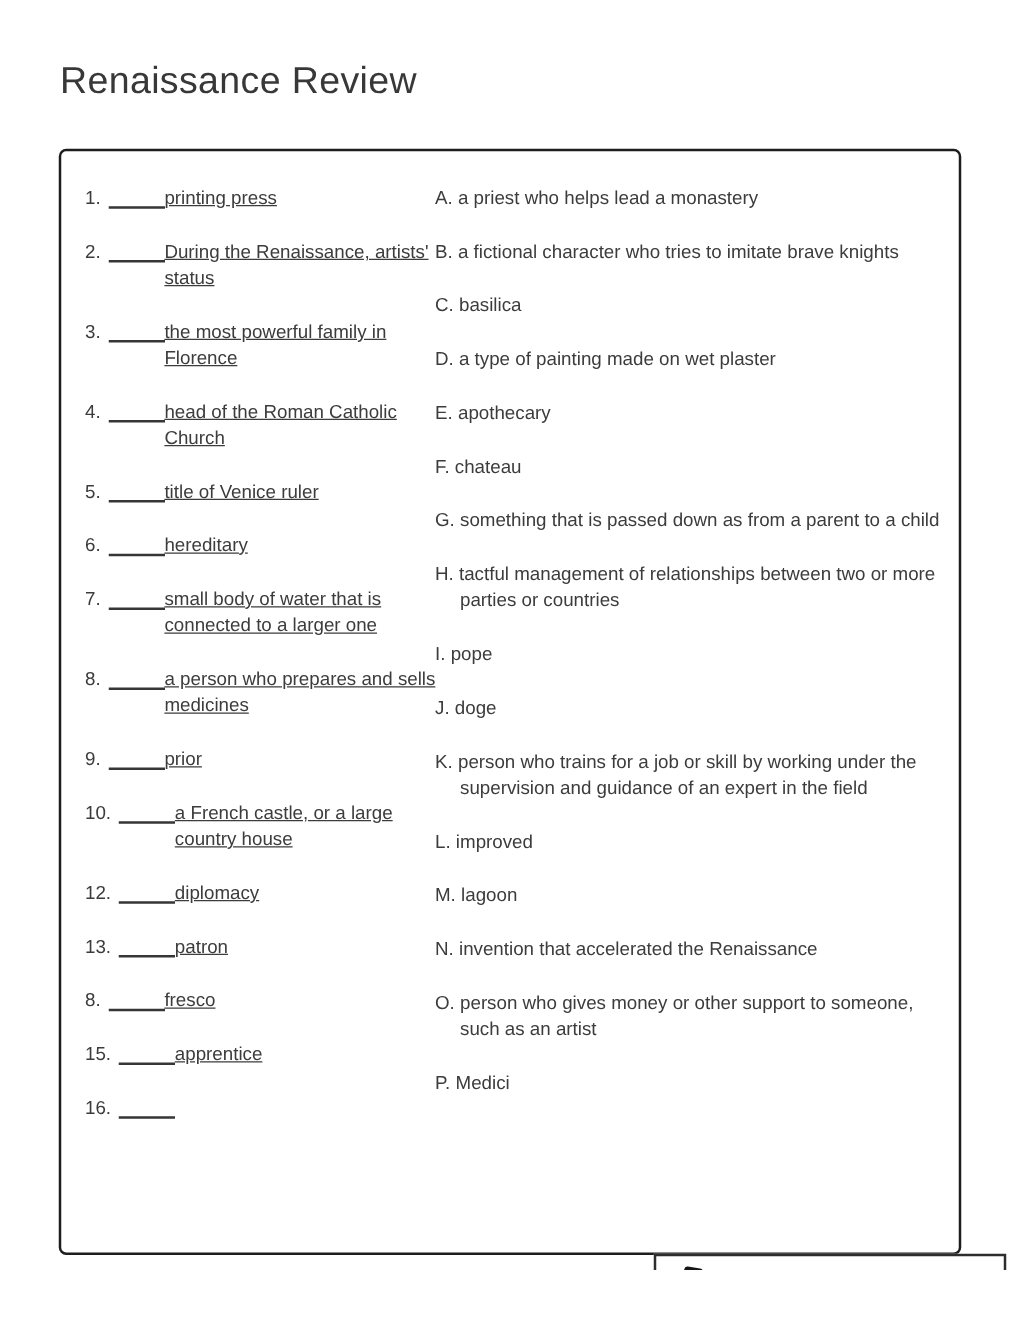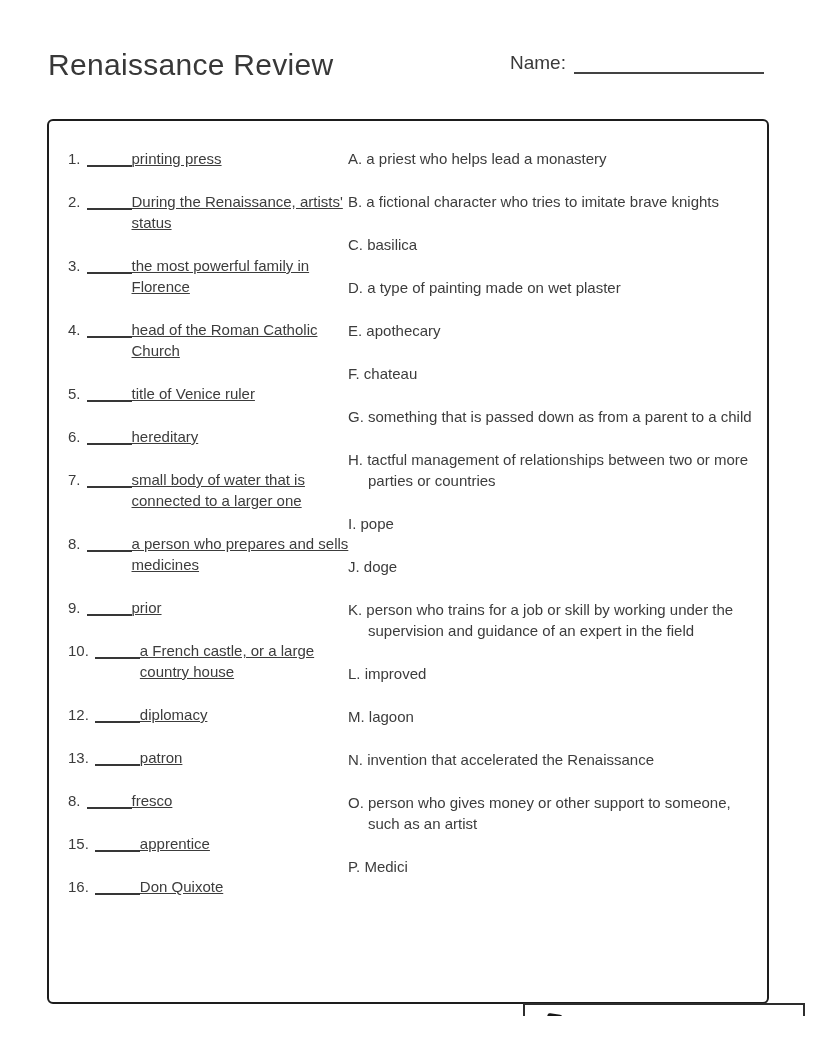--- a/index.html
+++ b/index.html
@@ -106,24 +106,20 @@
   }
   .credit-icon { flex-shrink: 0; display: inline-flex; }
 </style>
 </head>
 <body>
 
 <div class="page">
 
   <div class="title">Renaissance Review</div>
 
-  <div class="name-row">
-    <span>Name:</span>
-    <span class="name-line"></span>
-  </div>
 
   <div class="main-box">
 
     <div class="col-left">
       <div class="q-item">
         <span class="q-num">1.</span>
         <span class="q-blank"></span>
         <span class="q-text">printing press</span>
       </div>
       <div class="q-item">
@@ -187,21 +183,20 @@
         <span class="q-text">fresco</span>
       </div>
       <div class="q-item">
         <span class="q-num">15.</span>
         <span class="q-blank"></span>
         <span class="q-text">apprentice</span>
       </div>
       <div class="q-item">
         <span class="q-num">16.</span>
         <span class="q-blank"></span>
-        <span class="q-text">Don Quixote</span>
       </div>
     </div>
 
     <div class="col-right">
       <div class="a-item"><span>A.</span> <span>a priest who helps lead a monastery</span></div>
       <div class="a-item"><span>B.</span> <span>a fictional character who tries to imitate brave knights</span></div>
       <div class="a-item"><span>C.</span> <span>basilica</span></div>
       <div class="a-item"><span>D.</span> <span>a type of painting made on wet plaster</span></div>
       <div class="a-item"><span>E.</span> <span>apothecary</span></div>
       <div class="a-item"><span>F.</span> <span>chateau</span></div>

